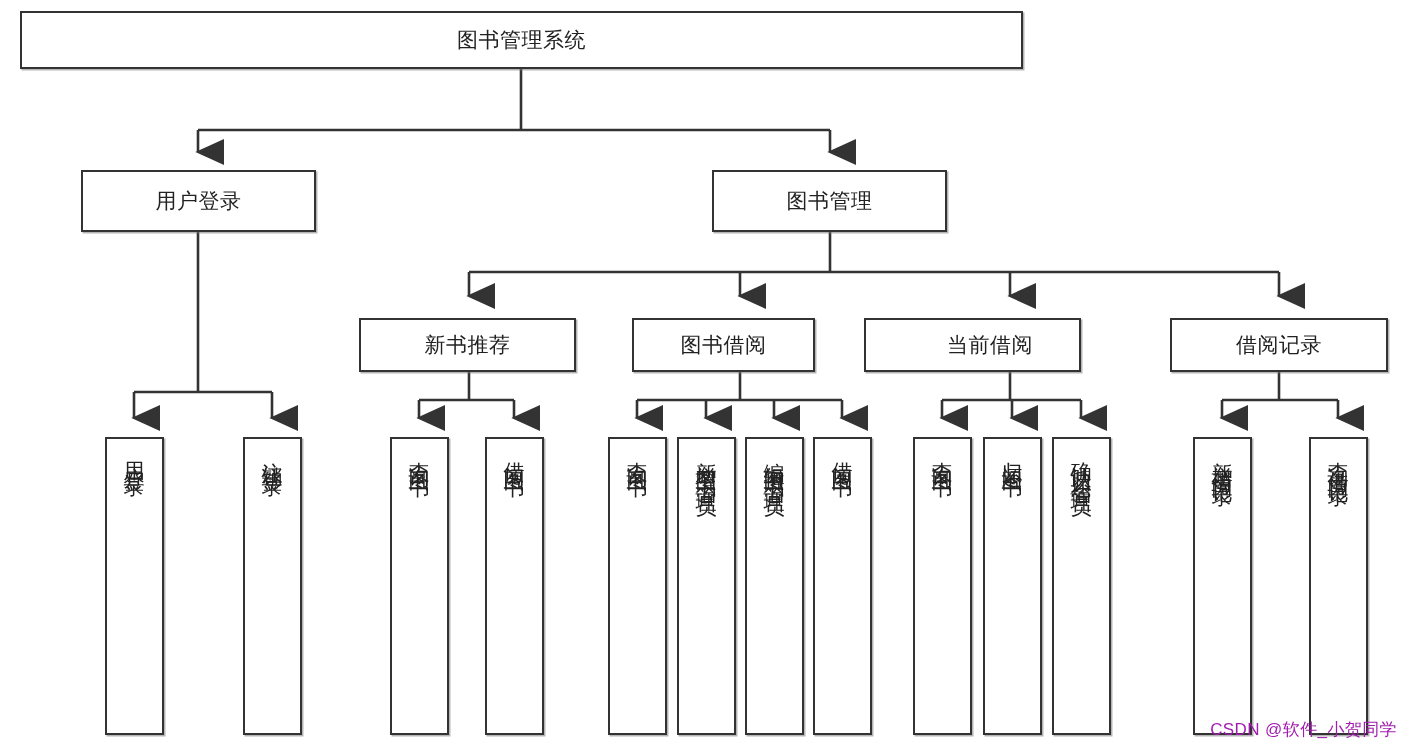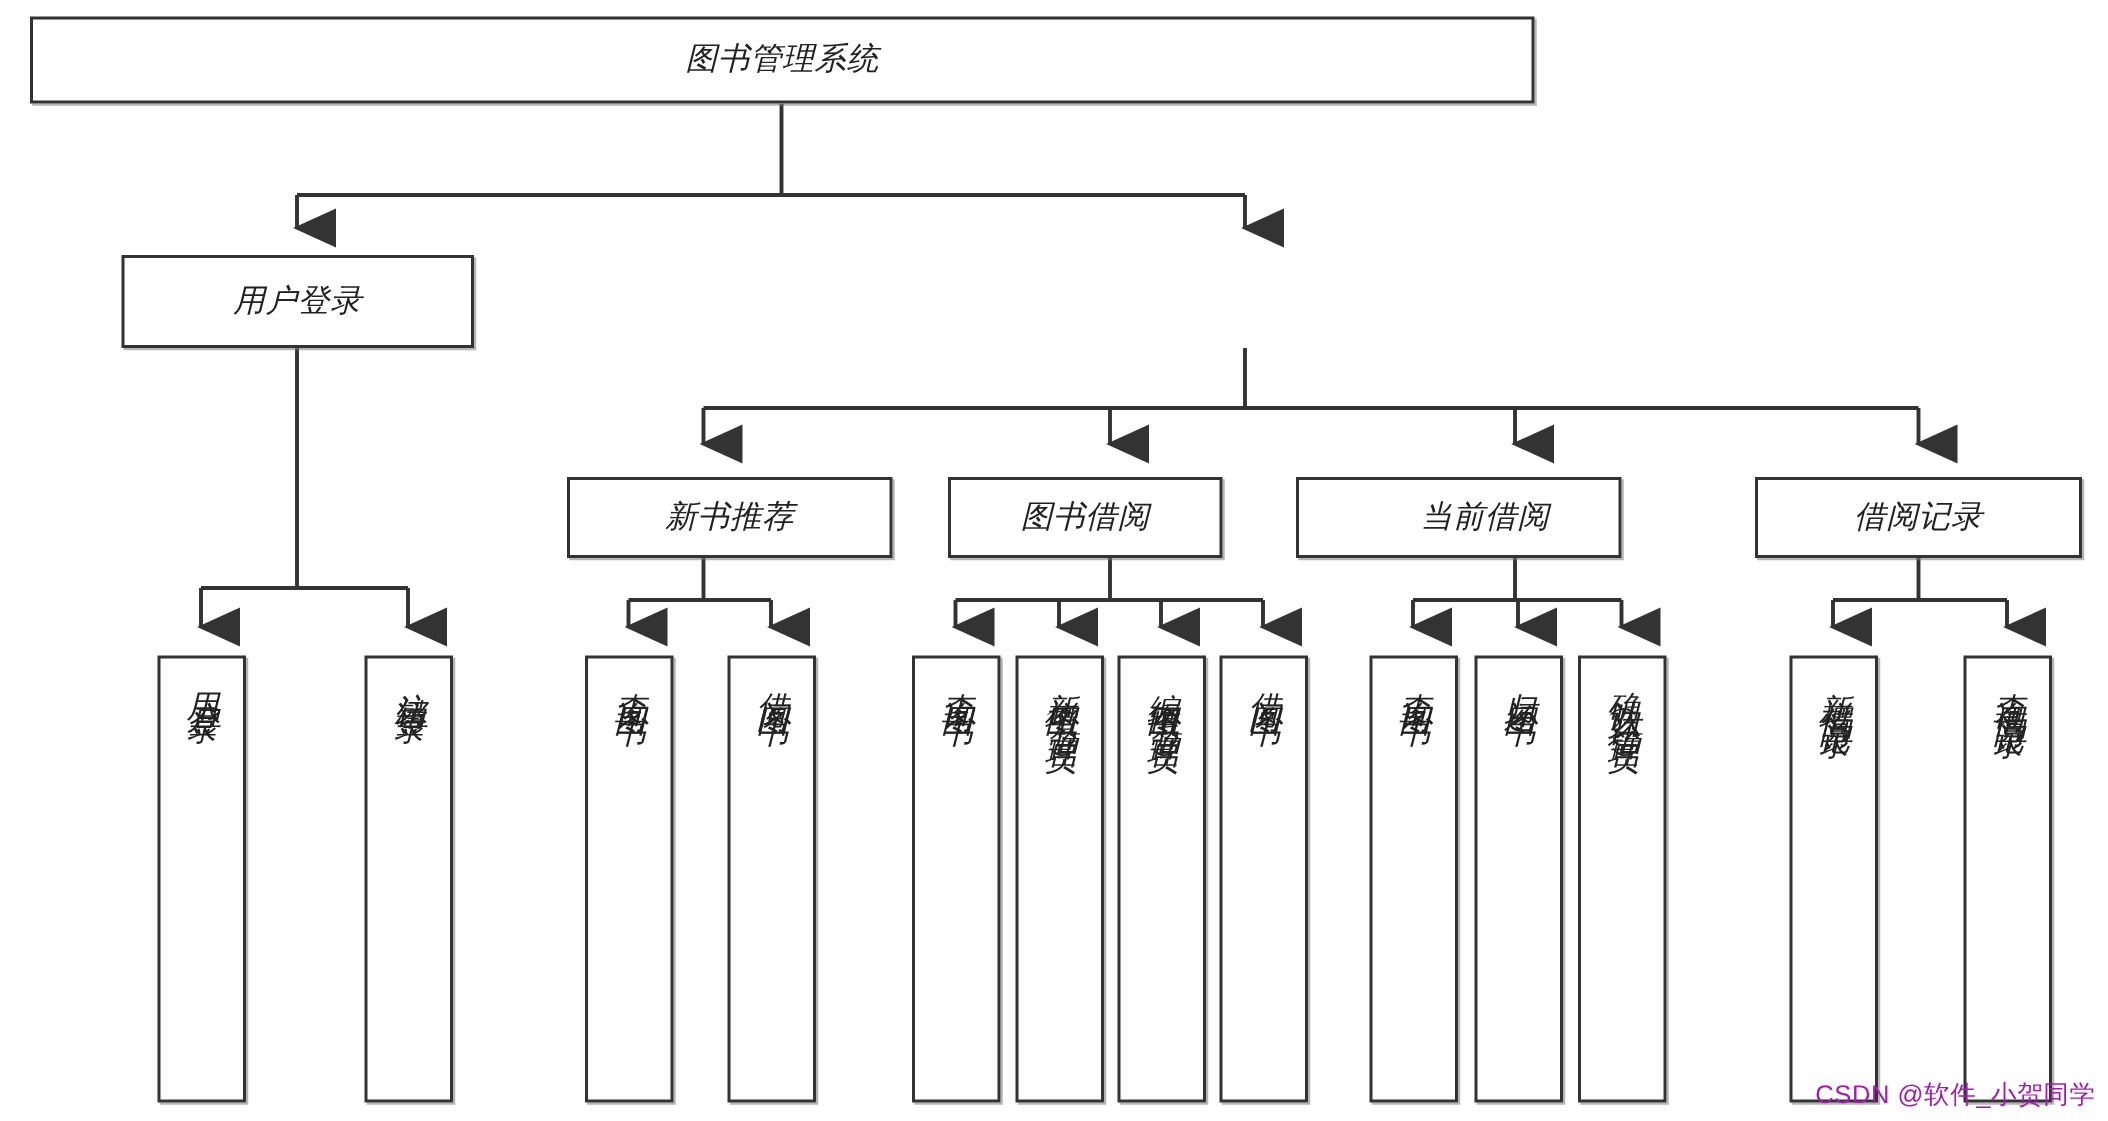--- a/index.html
+++ b/index.html
@@ -15,21 +15,20 @@
   .node{
     position:absolute;
     box-sizing:border-box;
     background:#ffffff;
     border:2px solid #333333;
     box-shadow:1.5px 1.5px 0 0 rgba(120,120,120,.55);
     display:flex;
     align-items:center;
     justify-content:center;
     color:#222222;
-    font-style:italic;
   }
   .node .lbl{
     display:block;
     text-align:center;
     line-height:1.12;
     letter-spacing:.5px;
   }
   
   .h .lbl{font-size:21px;}
   
@@ -108,22 +107,25 @@
     </g>
   </svg>
 
   <div class="node h" style="left:20px;top:11px;width:1003px;height:58px;">
     <span class="lbl">图书管理系统</span>
   </div>
 
   <div class="node h" style="left:81px;top:170px;width:235px;height:62px;">
     <span class="lbl">用户登录</span>
   </div>
+  <div class="node h" style="left:712px;top:170px;width:235px;height:62px;">
+    <span class="lbl">图书管理</span>
+  </div>
 
-  <div class="node h" style="left:378px;top:318px;width:217px;height:54px;">
+  <div class="node h" style="left:359px;top:318px;width:217px;height:54px;">
     <span class="lbl">新书推荐</span>
   </div>
   <div class="node h" style="left:632px;top:318px;width:183px;height:54px;">
     <span class="lbl">图书借阅</span>
   </div>
   <div class="node h" style="left:864px;top:318px;width:217px;height:54px;padding-left:35px;">
     <span class="lbl">当前借阅</span>
   </div>
   <div class="node h" style="left:1170px;top:318px;width:218px;height:54px;">
     <span class="lbl">借阅记录</span>

